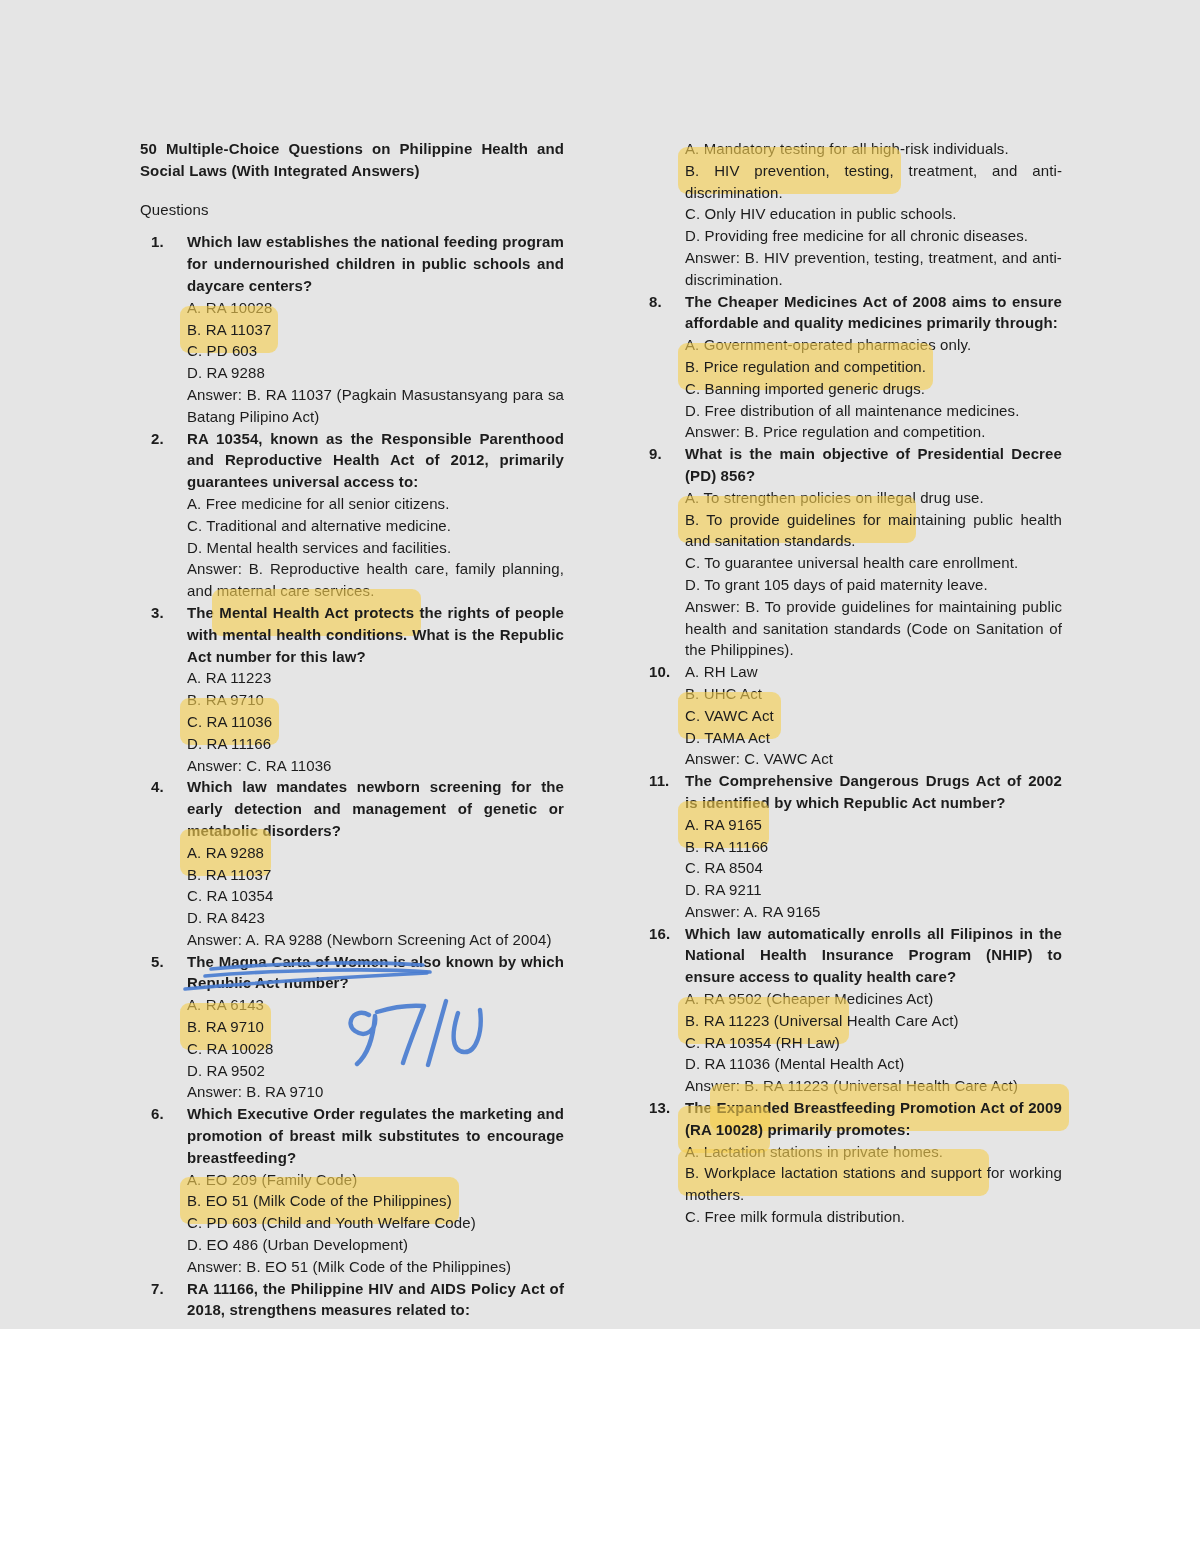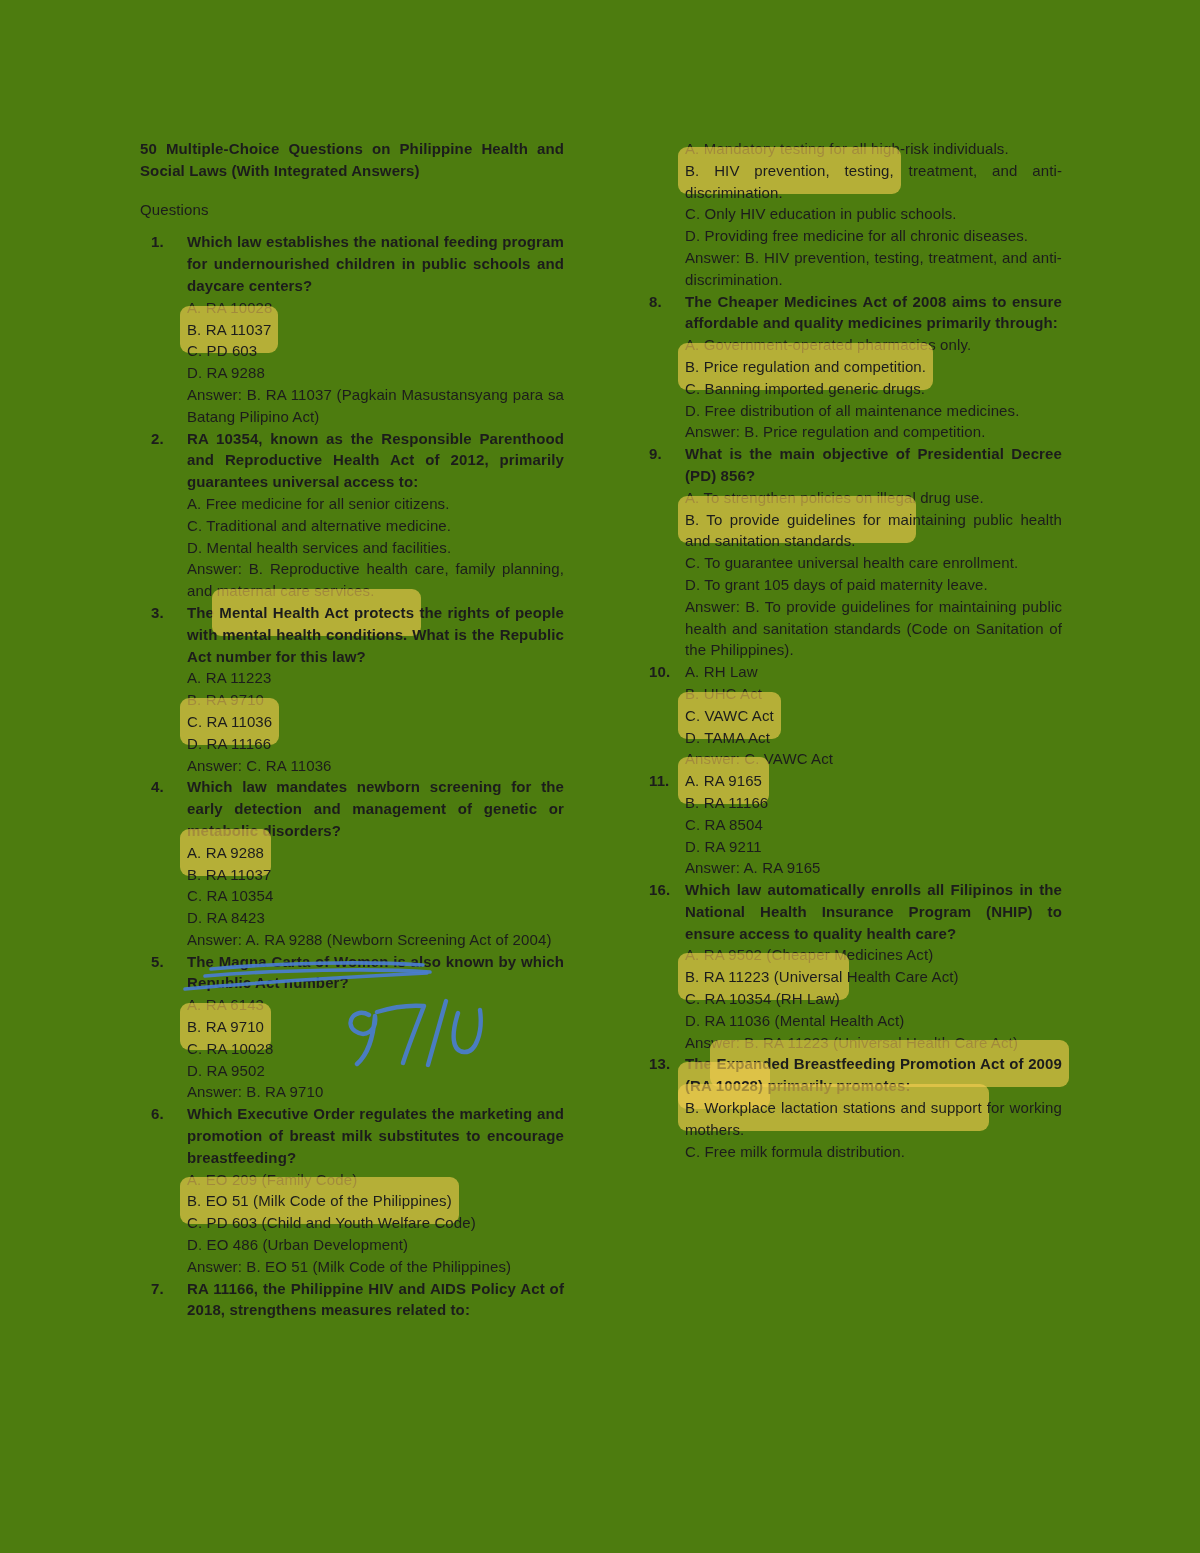--- a/index.html
+++ b/index.html
@@ -3,21 +3,21 @@
 <meta charset="utf-8">
 <style>
   * { margin:0; padding:0; box-sizing:border-box; }
   html,body { background:#ffffff; }
   body {
     width:1200px; height:1553px; overflow:hidden;
     font-family:"Liberation Sans", sans-serif;
     color:#1c1c1c;
     -webkit-font-smoothing:antialiased;
   }
-  .page { position:relative; width:1200px; height:1553px; background:#4d7c0f; }
+  .page { position:relative; width:1200px; height:1329px; background:#e5e5e5; }
   .columns {
     position:absolute; left:140px; top:138px; width:922px;
     display:flex; gap:74px;
   }
   .col { width:424px; font-size:15px; line-height:21.8px; text-align:justify; letter-spacing:0.12px; }
   .doc-title { font-weight:bold; text-align:justify; margin-bottom:17px; }
   .section-heading { font-weight:normal; margin-bottom:11px; }
   .q-item { display:flex; }
   .q-num { flex:none; width:47px; padding-left:11px; font-weight:bold; }
   .q-body { flex:1; min-width:0; }
@@ -167,20 +167,21 @@
               <p class="q-line">A. RH Law</p>
               <p class="q-line">B. UHC Act</p>
               <p class="q-line"><span class="hl">C. VAWC Act</span></p>
               <p class="q-line">D. TAMA Act</p>
               <p class="q-line">Answer: C. VAWC Act</p>
             </div>
           </div>
           <div class="q-item">
             <div class="q-num">11.</div>
             <div class="q-body">
+              <p class="q-stem">The Comprehensive Dangerous Drugs Act of 2002 is identified by which Republic Act number?</p>
               <p class="q-line"><span class="hl">A. RA 9165</span></p>
               <p class="q-line">B. RA 11166</p>
               <p class="q-line">C. RA 8504</p>
               <p class="q-line">D. RA 9211</p>
               <p class="q-line">Answer: A. RA 9165</p>
             </div>
           </div>
           <div class="q-item">
             <div class="q-num">16.</div>
             <div class="q-body">
@@ -189,20 +190,21 @@
               <p class="q-line"><span class="hl">B. RA 11223 (Universal</span> Health Care Act)</p>
               <p class="q-line">C. RA 10354 (RH Law)</p>
               <p class="q-line">D. RA 11036 (Mental Health Act)</p>
               <p class="q-line">Answer: B. RA 11223 (Universal Health Care Act)</p>
             </div>
           </div>
           <div class="q-item">
             <div class="q-num">13.</div>
             <div class="q-body">
               <p class="q-stem">The <span class="hl">Expanded Breastfeeding Promotion Act of 2009 (RA 10028)</span> primarily promotes:</p>
+              <p class="q-line">A. Lactation stations in private homes.</p>
               <p class="q-line"><span class="hl">B. Workplace lactation stations and support</span> for working mothers.</p>
               <p class="q-line">C. Free milk formula distribution.</p>
             </div>
           </div>
         </div>
     </div>
   </div>
 </div>
 
 </body></html>

